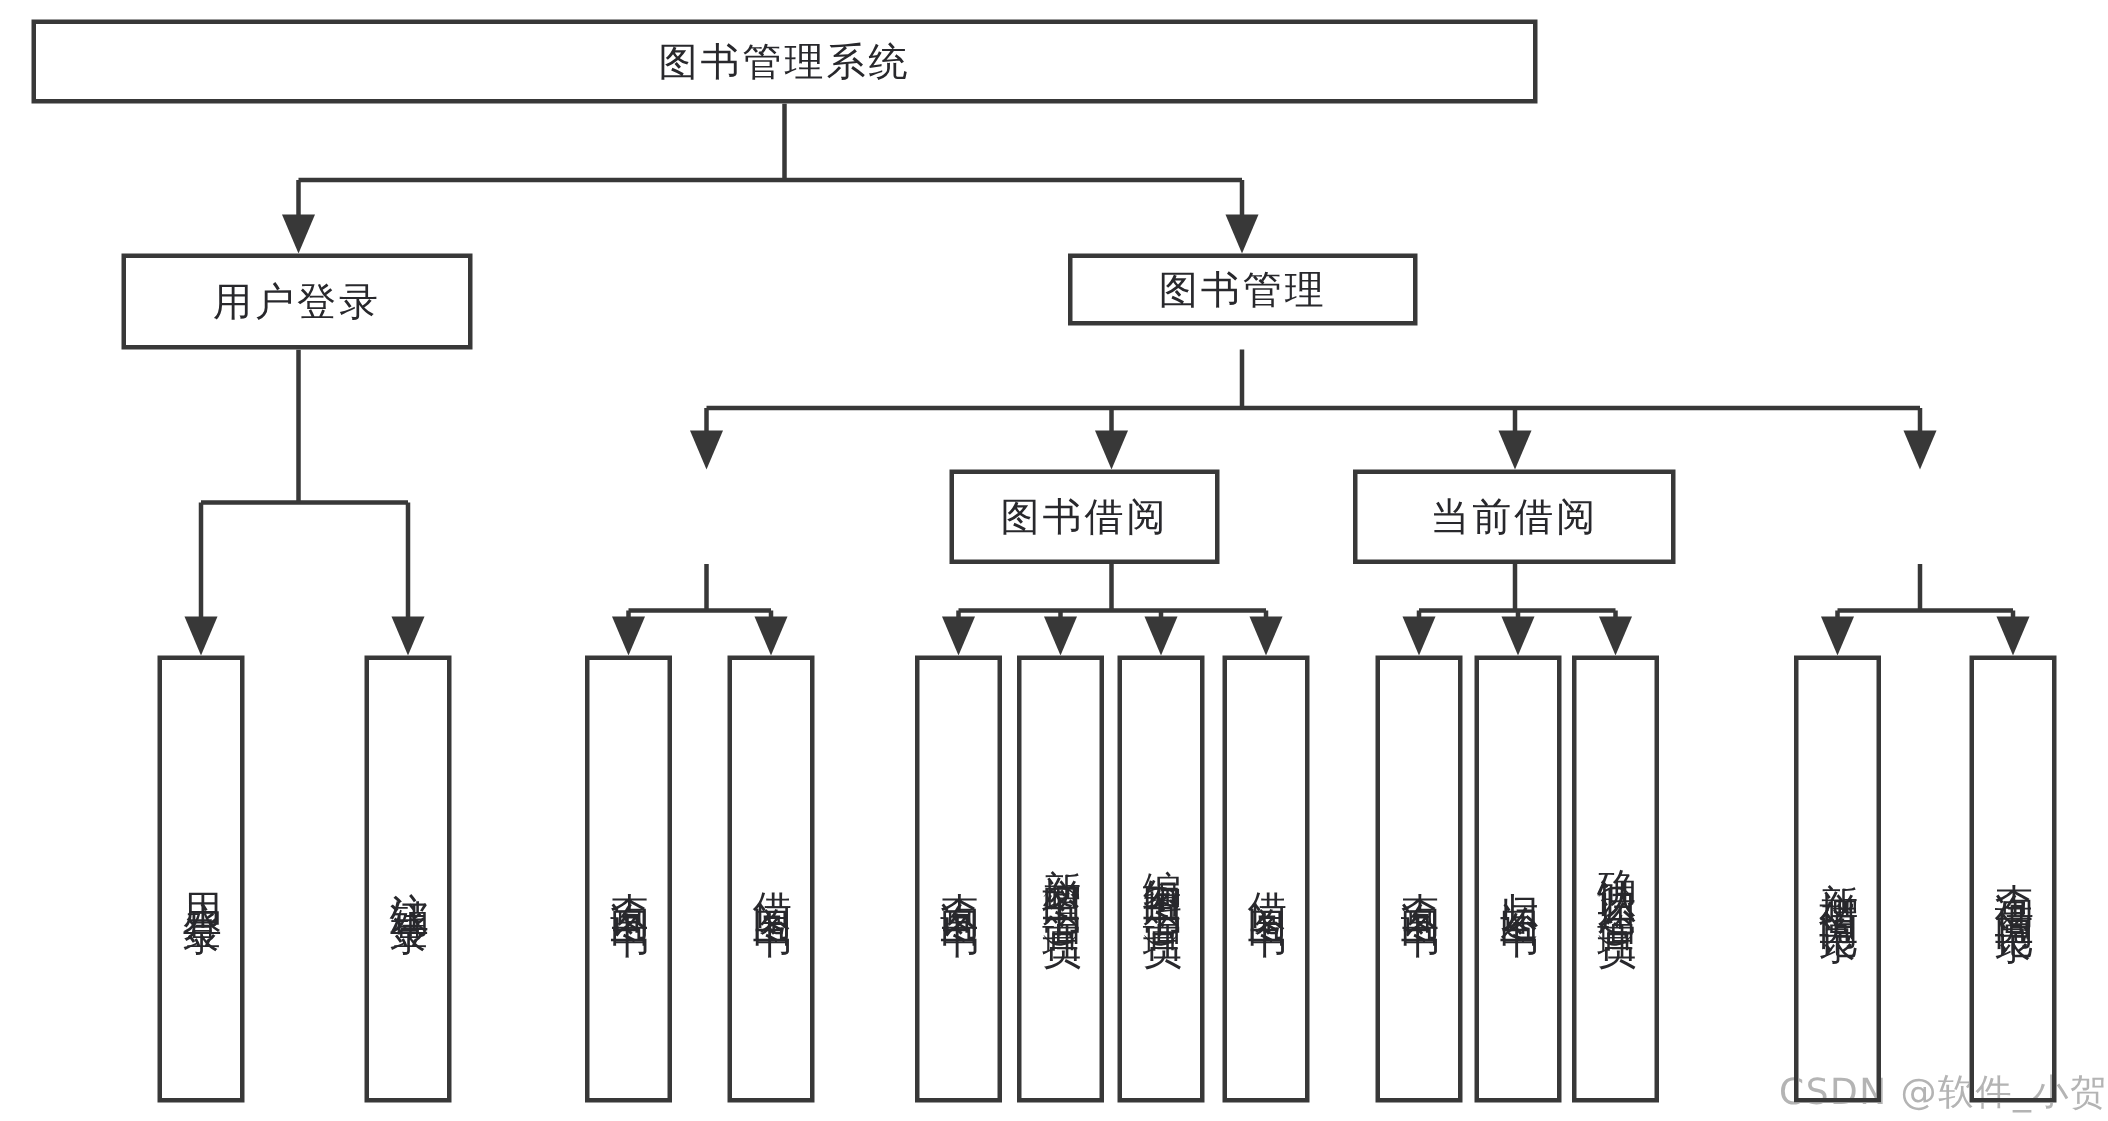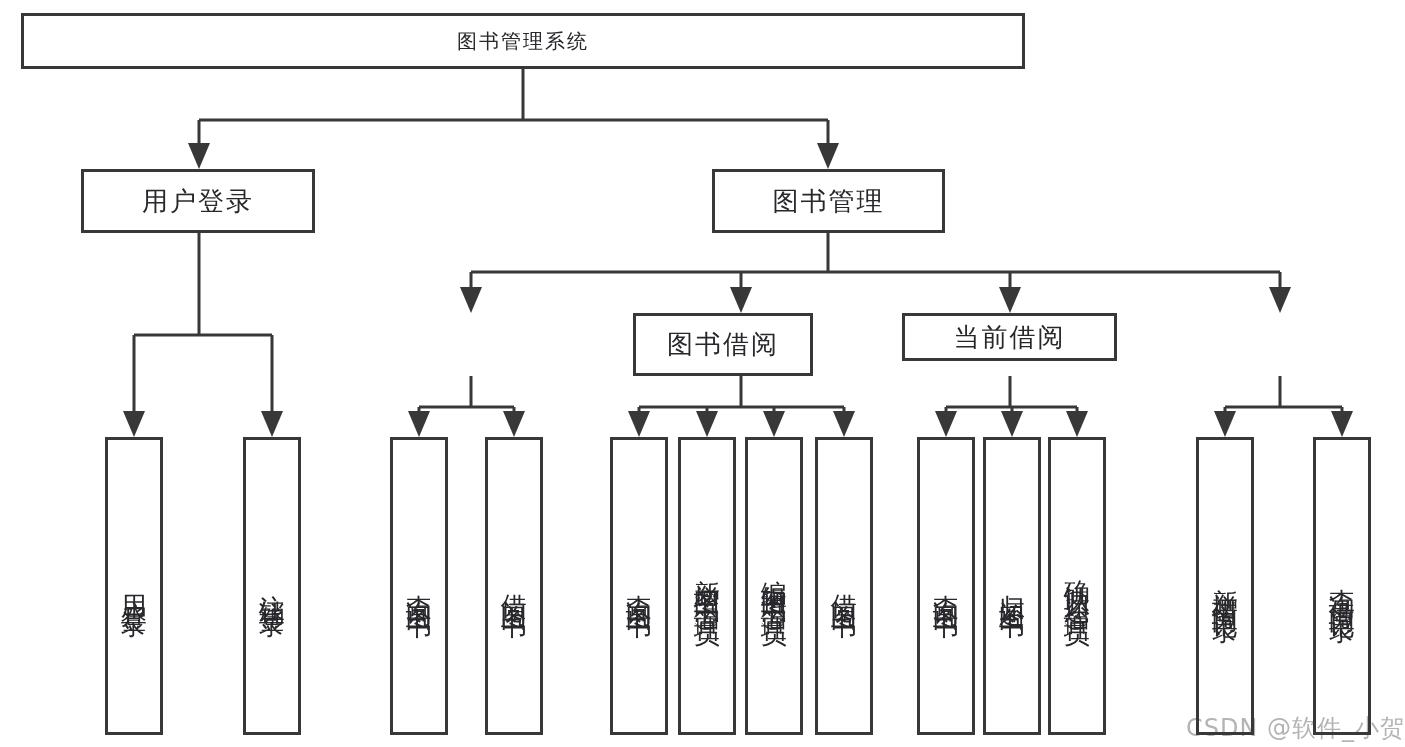--- a/index.html
+++ b/index.html
@@ -25,21 +25,21 @@
     display: flex;
     align-items: center;
     justify-content: center;
     z-index: 2;
   }
   .node.h {
     font-size: 26px;
     letter-spacing: 2px;
     white-space: nowrap;
   }
-  .node.root-box { font-size: 20px; }
+  .node.root-box { font-size: 26px; }
   .node.l2, .node.l3 { top: auto; }
   .leaf {
     top: 437px;
     width: 58px;
     height: 298px;
   }
   .vtext {
     writing-mode: vertical-rl;
     text-orientation: mixed;
     font-size: 26px;
@@ -103,24 +103,24 @@
       <polygon points="1001,411 1023,411 1012,437"></polygon>
       <polygon points="1066,411 1088,411 1077,437"></polygon>
       <polygon points="1214,411 1236,411 1225,437"></polygon>
       <polygon points="1331,411 1353,411 1342,437"></polygon>
     </g>
   </svg>
 
   <div class="node h root-box" style="left:21px;top:13px;width:1004px;height:56px">图书管理系统</div>
 
   <div class="node h l2" style="left:81px;top:169px;width:234px;height:64px">用户登录</div>
-  <div class="node h l2" style="left:712px;top:169px;width:233px;height:64px">图书管理</div>
+  <div class="node h l2" style="left:712px;top:169px;width:233px;height:48px">图书管理</div>
 
   <div class="node h l3" style="left:633px;top:313px;width:180px;height:63px">图书借阅</div>
-  <div class="node h l3" style="left:902px;top:313px;width:215px;height:48px">当前借阅</div>
+  <div class="node h l3" style="left:902px;top:313px;width:215px;height:63px">当前借阅</div>
 
   <div class="node leaf" style="left:105px">
     <span class="vtext">用户登录</span>
   </div>
   <div class="node leaf" style="left:243px">
     <span class="vtext">注销登录</span>
   </div>
   <div class="node leaf" style="left:390px">
     <span class="vtext">查询图书</span>
   </div>

